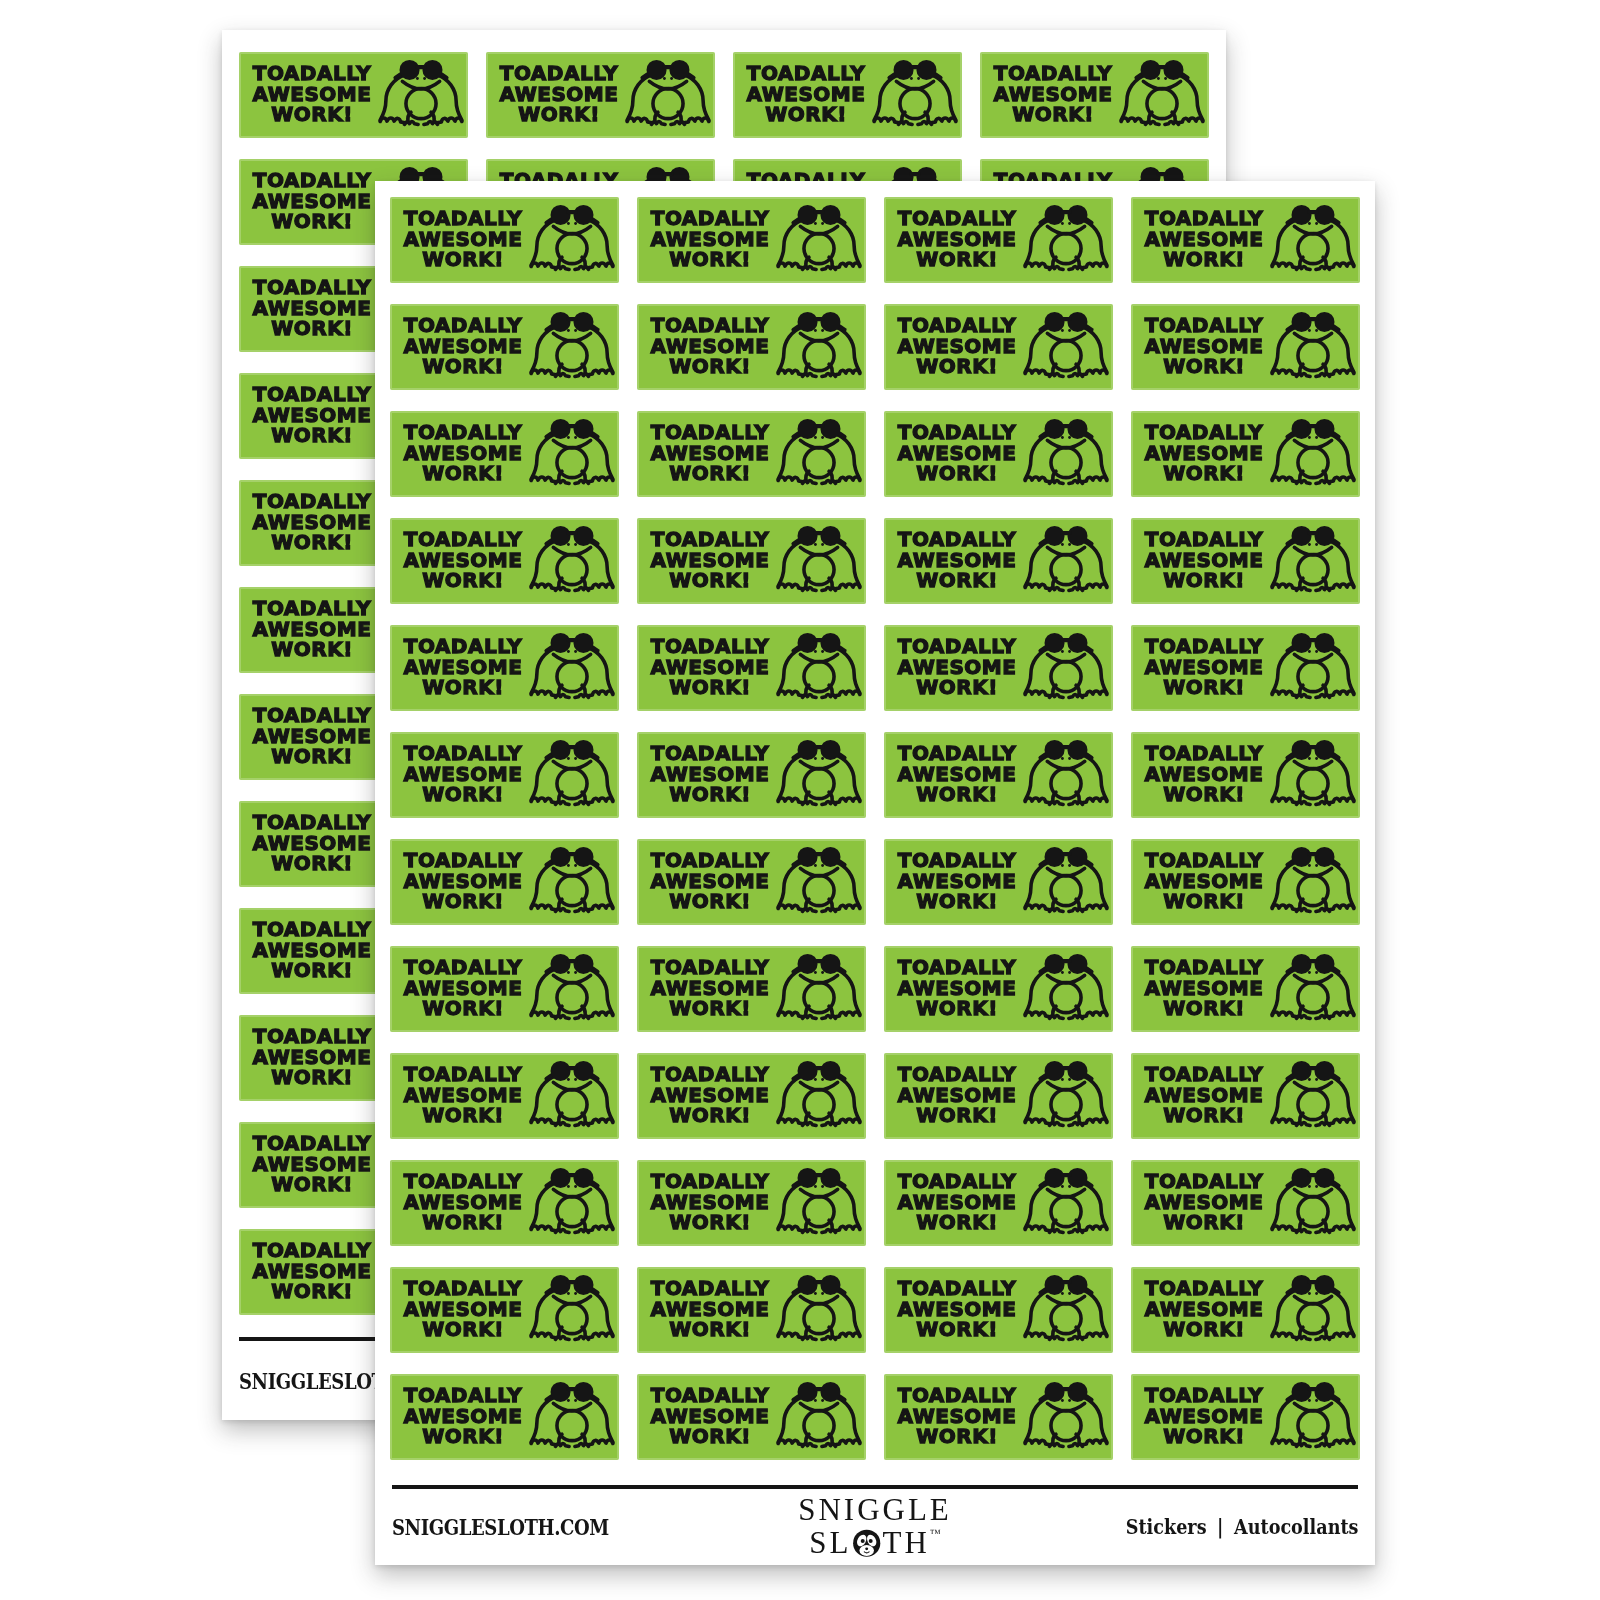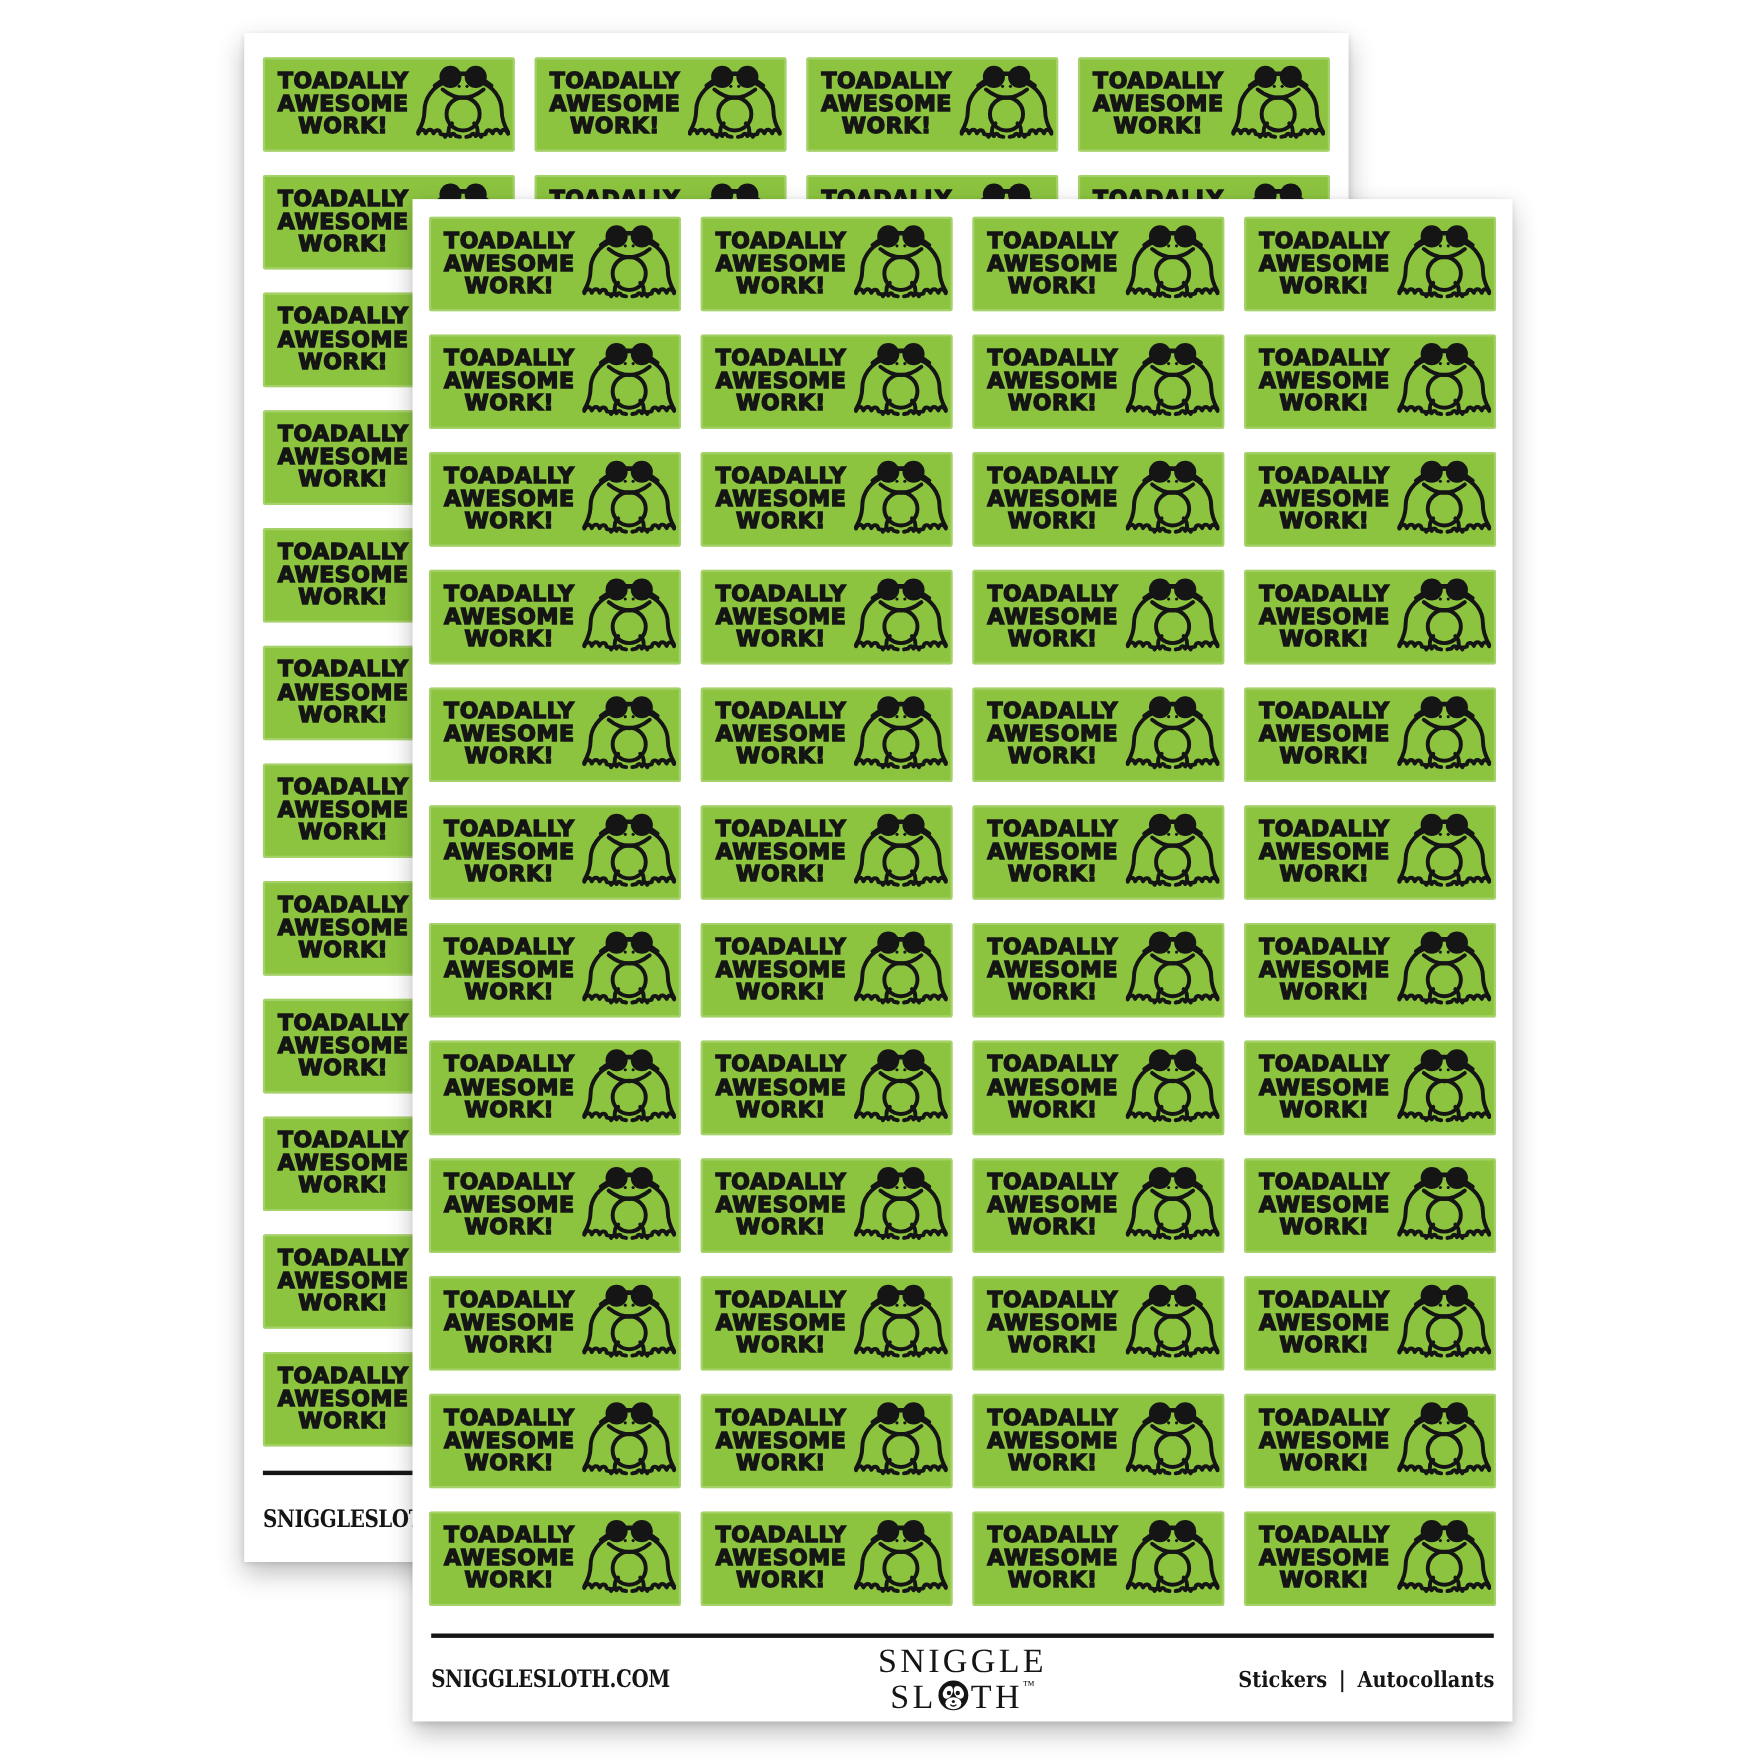--- a/index.html
+++ b/index.html
@@ -72,21 +72,21 @@
     transform:scaleX(.88);transform-origin:right center;
     white-space:nowrap;display:flex;align-items:center;gap:12px;
   }
   .brand{
     position:absolute;left:50%;top:50%;transform:translate(-50%,-52%);
     text-align:center;color:var(--ink);
     font-family:"Liberation Serif",serif;
     font-size:31px;line-height:1.0;letter-spacing:3px;
     white-space:nowrap;
   }
-  .brand .row2{display:flex;align-items:flex-start;justify-content:center;margin-top:2px;font-family:Liberation Serif, serif;}
+  .brand .row2{display:flex;align-items:flex-end;justify-content:center;margin-top:2px;font-family:Liberation Serif, serif;}
   .sloth-icon{width:29px;height:29px;margin:0 1px;}
   .tm{font-size:11px;letter-spacing:0;align-self:flex-start;margin-top:1px;}
 </style>
 </head>
 <body>
 
 <svg width="0" height="0" style="position:absolute" aria-hidden="true">
   <defs>
     <symbol id="frog" viewBox="0 0 120 100">
       <g fill="none" stroke="#151515" stroke-width="5" stroke-linecap="round" stroke-linejoin="round">

